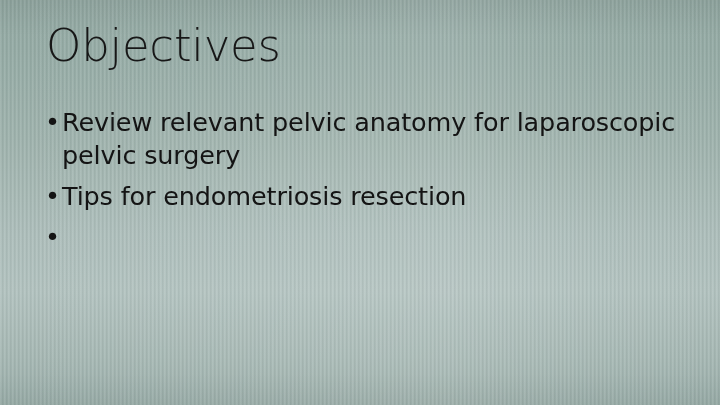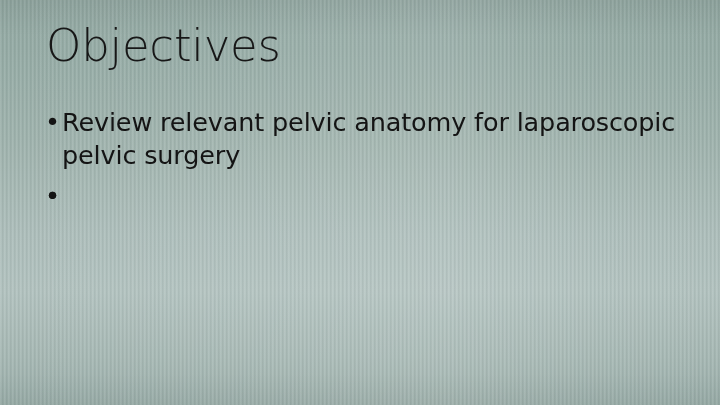--- a/index.html
+++ b/index.html
@@ -131,20 +131,21 @@
 
     <ul id="bullet-list">
 
       <li>
         <span class="bullet-mark">•</span>
         <span class="bullet-text">Review relevant pelvic anatomy for laparoscopic pelvic surgery</span>
       </li>
 
       <li>
         <span class="bullet-mark">•</span>
+        <span class="bullet-text">Tips for endometriosis resection</span>
       </li>
 
       <li>
         <span class="bullet-mark">•</span>
       </li>
 
     </ul>
 
   </div>
 </div>

